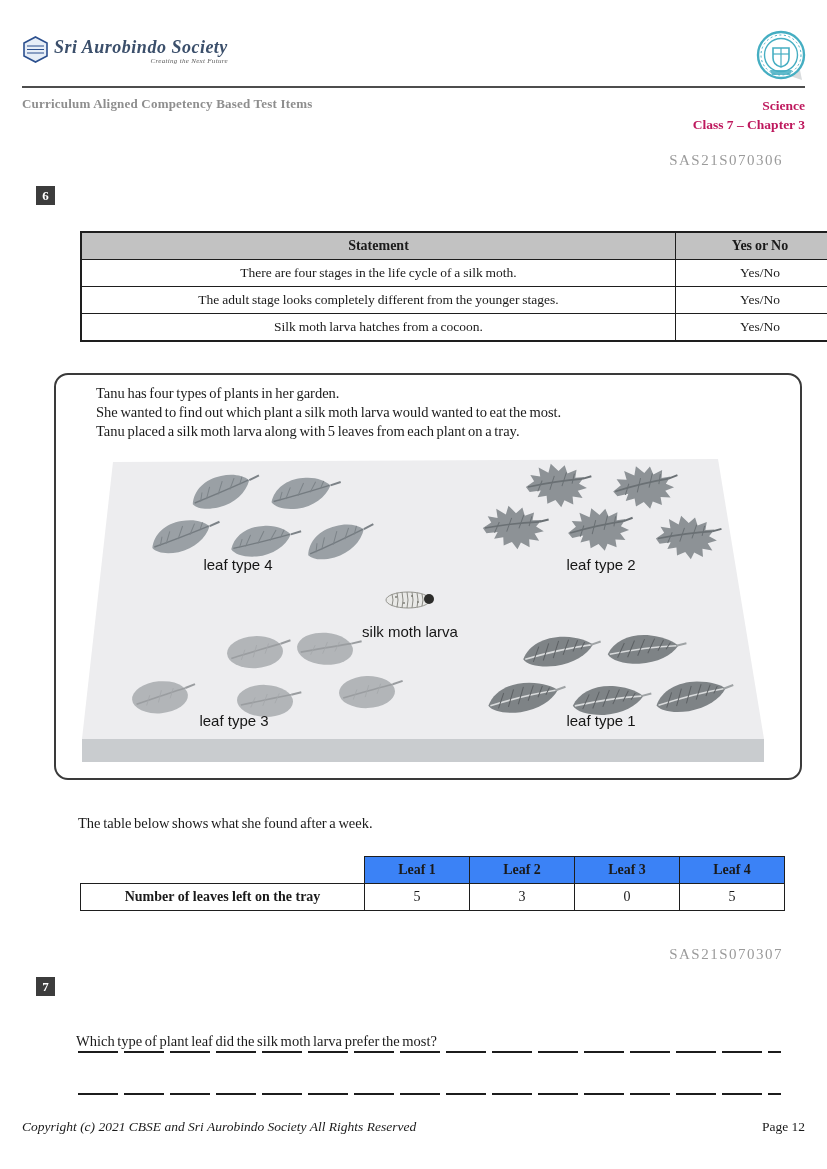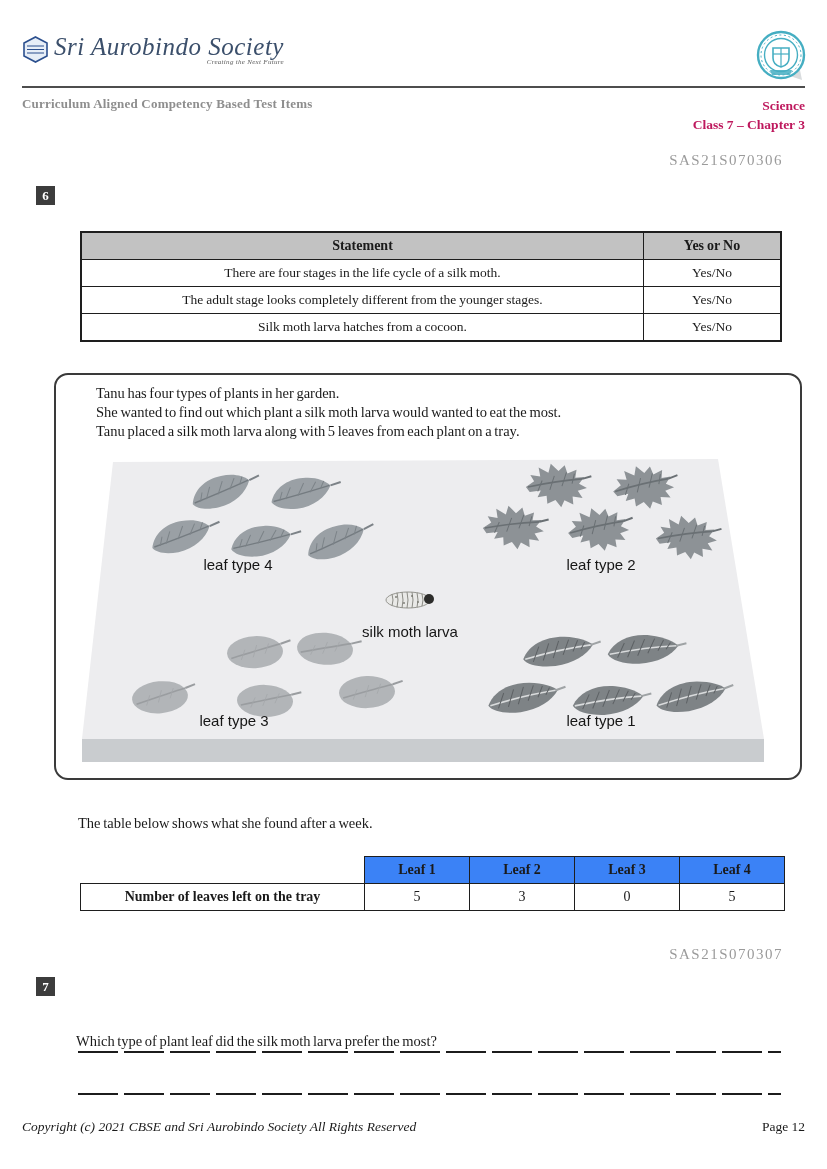--- a/index.html
+++ b/index.html
@@ -5,21 +5,21 @@
   html,body { margin:0; padding:0; background:#ffffff; }
   .page {
     position:relative; width:827px; height:1169px; margin:0 auto;
     background:#ffffff; overflow:hidden;
     font-family:"Liberation Serif", serif; color:#1a1a1a;
   }
   .abs { position:absolute; }
 
   
   .logo-left { left:22px; top:36px; display:flex; align-items:flex-start; gap:5px; }
-  .logo-script { font-style:italic; font-weight:normal; font-size:25px; color:#3b4f6b;
+  .logo-script { font-style:italic; font-weight:bold; font-size:18px; color:#3b4f6b;
                  line-height:22px; letter-spacing:0.5px; }
   .logo-tagline { display:block; font-size:7px; font-style:italic; color:#5a5a5a;
                   text-align:right; letter-spacing:0.3px; margin-top:-1px; }
   .header-rule { left:22px; top:86px; width:783px; height:2px; background:#4d4d4d; }
   .hdr-left-title { left:22px; top:96px; font-weight:bold; font-size:13px;
                     color:#8e8e8e; letter-spacing:0.2px; }
   .hdr-right { right:22px; top:96px; text-align:right; font-weight:bold;
                font-size:13.5px; color:#be185d; line-height:19px; }
   .item-code { right:44px; font-size:15px; color:#9b9b9b; letter-spacing:1.5px; }
   .code-6 { top:152px; }
@@ -32,21 +32,21 @@
   .badge-7 { left:36px; top:977px; }
   .q-text { left:76px; font-size:14.5px; line-height:18.5px; word-spacing:-1px; }
   .q6-text { top:185px; }
   .q7-text { top:1032px; }
 
   
   table.stmt { left:80px; top:231px; width:681px; border-collapse:collapse;
                border:2px solid #1e1e1e; table-layout:fixed;
                font-size:13.5px; word-spacing:-0.5px; }
   table.stmt th, table.stmt td { border:1.5px solid #1e1e1e; height:26px;
-               text-align:center; vertical-align:middle; padding:0 4px; }
+               text-align:center; vertical-align:middle; padding:0 20px; }
   table.stmt th { background:#c2c2c2; font-size:14px; }
   .col-stmt { width:553px; } .col-yn { width:128px; }
 
   
   .box { left:38px; top:373px; width:744px; height:403px;
          border:2px solid #3a3a3a; border-radius:14px; background:#ffffff;margin-left:16px; }
   .passage { position:absolute; left:40px; top:9px; font-size:14.5px;
              line-height:19px; word-spacing:-1px; }
 
   

